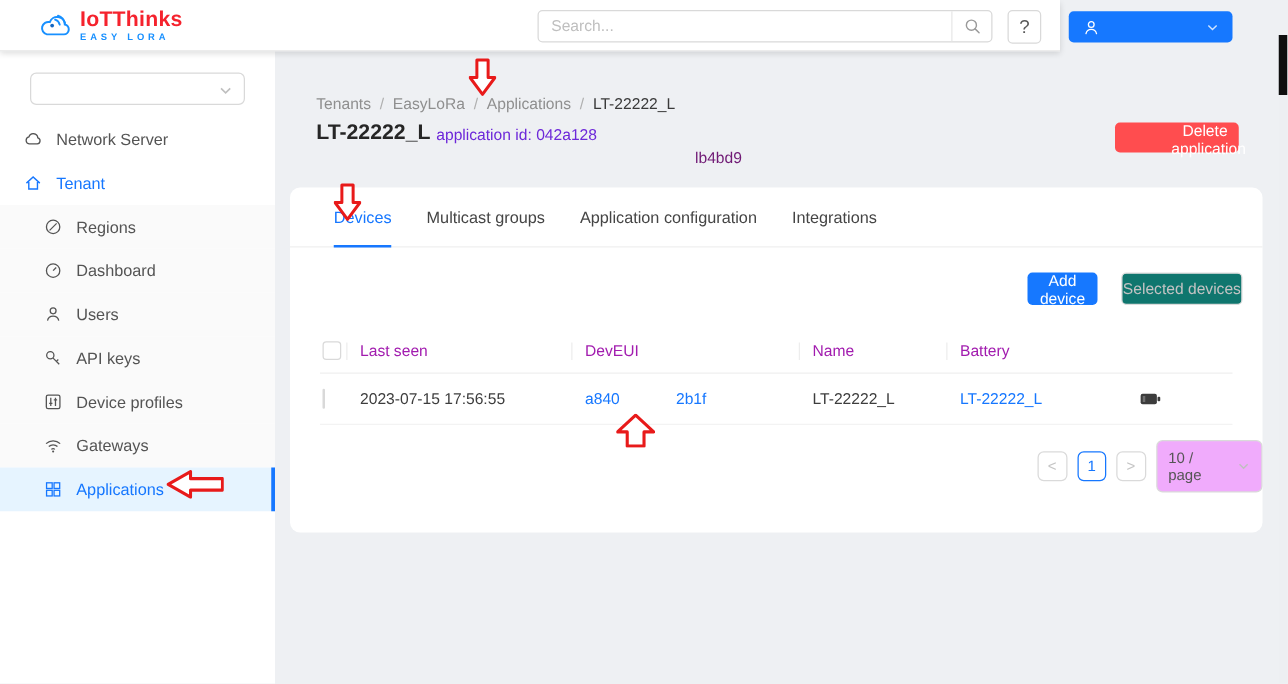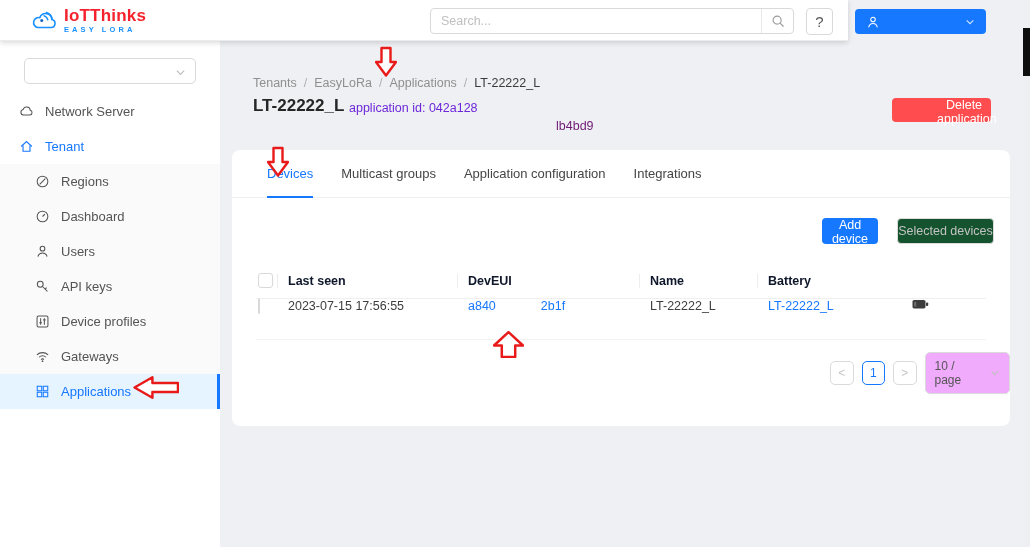--- a/index.html
+++ b/index.html
@@ -59,26 +59,26 @@
 
   
   .card { position:absolute; left:232px; top:150px; width:778px; height:276px; background:#fff; border-radius:8px; }
   .tabs { position:absolute; left:0; top:0; width:100%; height:48px; border-bottom:1px solid #f0f0f0;
           display:flex; align-items:stretch; padding-left:35px; gap:28px; }
   .tab { font-size:13px; color:#454545; display:flex; align-items:center; position:relative; cursor:pointer; }
   .tab.active { color:#1677ff; }
   .tab.active::after { content:""; position:absolute; left:0; right:0; bottom:-1px; height:2px; background:#1677ff; }
   .btn-add { position:absolute; left:590px; top:68px; width:56px; height:26px; background:#1678ff; color:#fff;
              border:none; border-radius:4px; font-size:12.5px; font-family:Liberation Sans, sans-serif; cursor:pointer; }
-  .btn-selected { position:absolute; left:665px; top:68px; width:97px; height:26px; background:#14532d;
+  .btn-selected { position:absolute; left:665px; top:68px; width:97px; height:26px; background:#0f766e;
                   color:#c3c3c3; border:1px solid #dcdcdc; border-radius:4px; font-size:12.5px; font-family:inherit; }
 
   .thead { position:absolute; left:24px; top:113px; width:730px; height:36px; display:flex; align-items:center;
-           border-bottom:1px solid #efefef; font-size:12.5px; font-weight:bold; color:#0f172a; }
-  .trow  { position:absolute; left:24px; top:149px; width:730px; height:41px; display:flex; 
+           border-bottom:1px solid #efefef; font-size:12.5px; font-weight:normal; color:#a21caf; }
+  .trow  { position:absolute; left:24px; top:149px; width:730px; height:41px; display:flex; align-items:center;
            border-bottom:1px solid #f3f3f3; font-size:12.5px; color:#3d3d3d; }
   .col-cb { width:32px; } .col-1 { width:180px; } .col-2 { width:182px; }
   .col-3 { width:118px; } .col-4 { width:144px; } .col-5 { width:74px; }
   .thead > div { position:relative; height:100%; display:flex; align-items:center; }
   .thead > div:not(:last-child)::after { content:""; position:absolute; right:10px; top:11px; height:14px; width:1px; background:#ededed; }
   .cb { width:15px; height:15px; border:1px solid #d9d9d9; border-radius:3px; background:#fff; margin-left:2px; cursor:pointer; }
   .link { color:#1677ff; cursor:pointer; }
   .deveui-gap { display:inline-block; width:38px; }
 
   .pagination { position:absolute; left:598px; top:202px; display:flex; gap:8px; align-items:center; }

